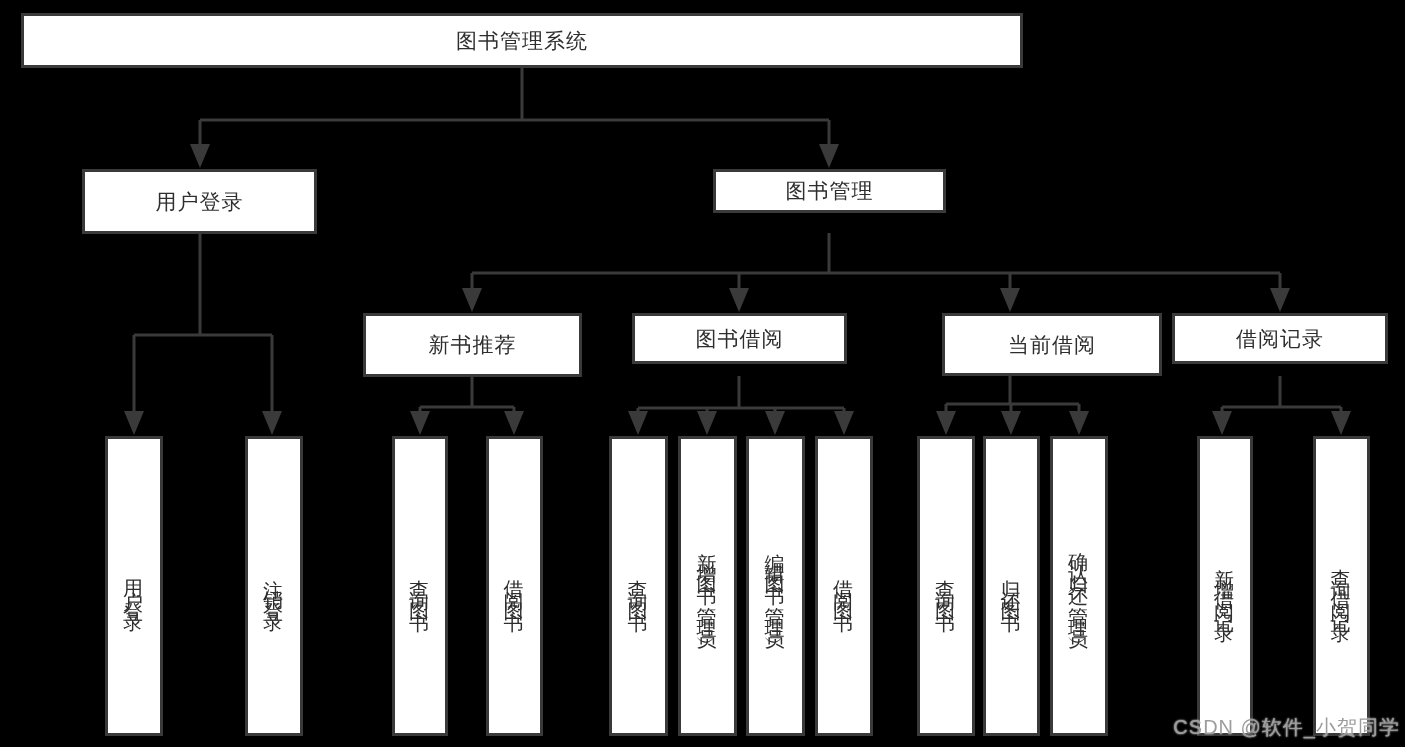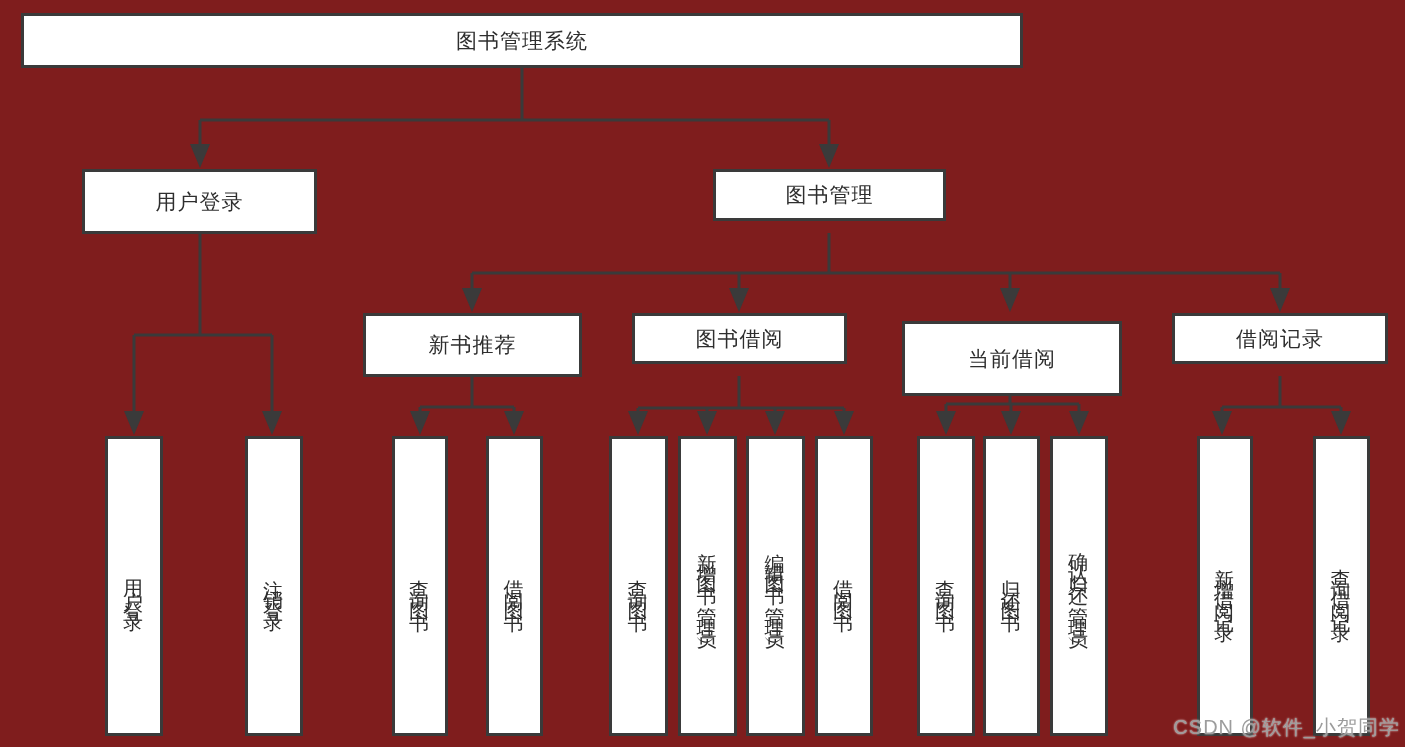--- a/index.html
+++ b/index.html
@@ -1,19 +1,19 @@
 <!DOCTYPE html>
 <html><head>
 <meta charset="utf-8">
 <style>
   html,body { margin:0; padding:0; background:#ffffff; }
   .canvas {
     position:relative;
     width:1405px; height:747px;
-    background:#7f1d1d;
+    background:#000000;
     font-family:"Liberation Sans", sans-serif;
     overflow:hidden;
   }
   .connectors {
     position:absolute; left:0; top:0; z-index:1;
   }
   .box {
     position:absolute;
     box-sizing:border-box;
     background:#ffffff;
@@ -88,31 +88,31 @@
     </g>
   </svg>
 
   <div class="box" style="left:21px; top:13px; width:1002px; height:55px;">
     <span class="hlabel">图书管理系统</span>
   </div>
 
   <div class="box" style="left:82px; top:169px; width:235px; height:65px;">
     <span class="hlabel">用户登录</span>
   </div>
-  <div class="box" style="left:713px; top:169px; width:233px; height:52px;">
+  <div class="box" style="left:713px; top:169px; width:233px; height:44px;">
     <span class="hlabel">图书管理</span>
   </div>
 
   <div class="box" style="left:363px; top:313px; width:219px; height:64px;">
     <span class="hlabel">新书推荐</span>
   </div>
   <div class="box" style="left:632px; top:313px; width:215px; height:51px;">
     <span class="hlabel">图书借阅</span>
   </div>
-  <div class="box" style="left:902px; top:313px; width:220px; height:75px;margin-top:8px;">
+  <div class="box" style="left:942px; top:313px; width:220px; height:63px;">
     <span class="hlabel">当前借阅</span>
   </div>
   <div class="box" style="left:1172px; top:313px; width:216px; height:51px;">
     <span class="hlabel">借阅记录</span>
   </div>
 
   <div class="box leaf" style="left:105px; width:58px;">
     <span class="vlabel">用户登录</span>
   </div>
   <div class="box leaf" style="left:245px; width:58px;">

